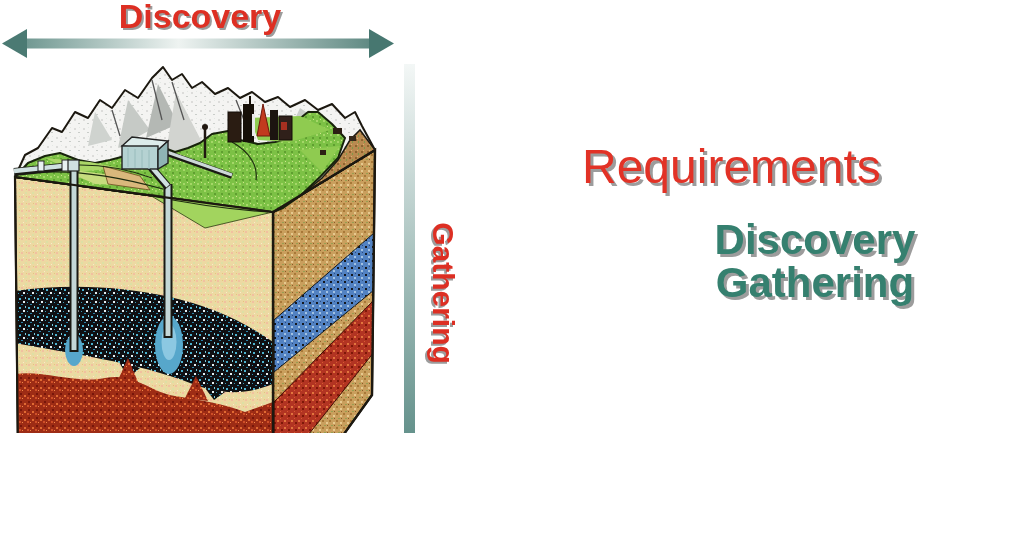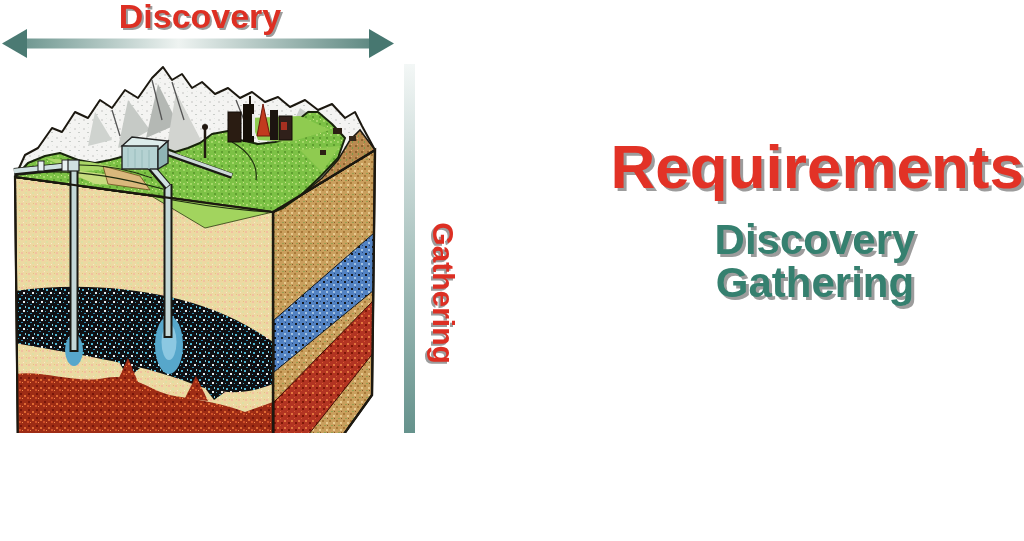--- a/index.html
+++ b/index.html
@@ -15,22 +15,22 @@
   .h-arrow{position:absolute;left:0;top:28px;width:396px;height:31px;}
   .v-arrow{position:absolute;left:395px;top:62px;width:34px;height:478px;}
   .gathering-label{
     position:absolute;left:443px;top:293px;
     transform:translate(-50%,-50%) rotate(90deg);
     font-size:30px;font-weight:bold;color:var(--label-red,#dd2f23);
     text-shadow:2px 2px 0 var(--text-shadow,#9c9c9c);white-space:nowrap;
   }
   .block-svg{position:absolute;left:0;top:60px;width:402px;height:481px;}
   .req-title{
-    position:absolute;left:582px;top:138px;width:442px;text-align:right;
-    font-size:62px;line-height:58px;font-weight:bold;color:var(--title-red,#e23226);
+    position:absolute;left:582px;top:138px;width:442px;text-align:left;
+    font-size:48px;line-height:58px;font-weight:normal;color:var(--title-red,#e23226);
     text-shadow:3px 3px 0 var(--text-shadow,#9c9c9c);white-space:nowrap;
   }
   .subtitle{
     position:absolute;left:615px;top:218px;width:400px;text-align:center;
     font-size:42px;line-height:43px;font-weight:bold;color:var(--subtitle-teal,#35806f);
     text-shadow:3px 3px 0 var(--text-shadow,#9c9c9c);
   }
 </style>
 </head>
 <body>

